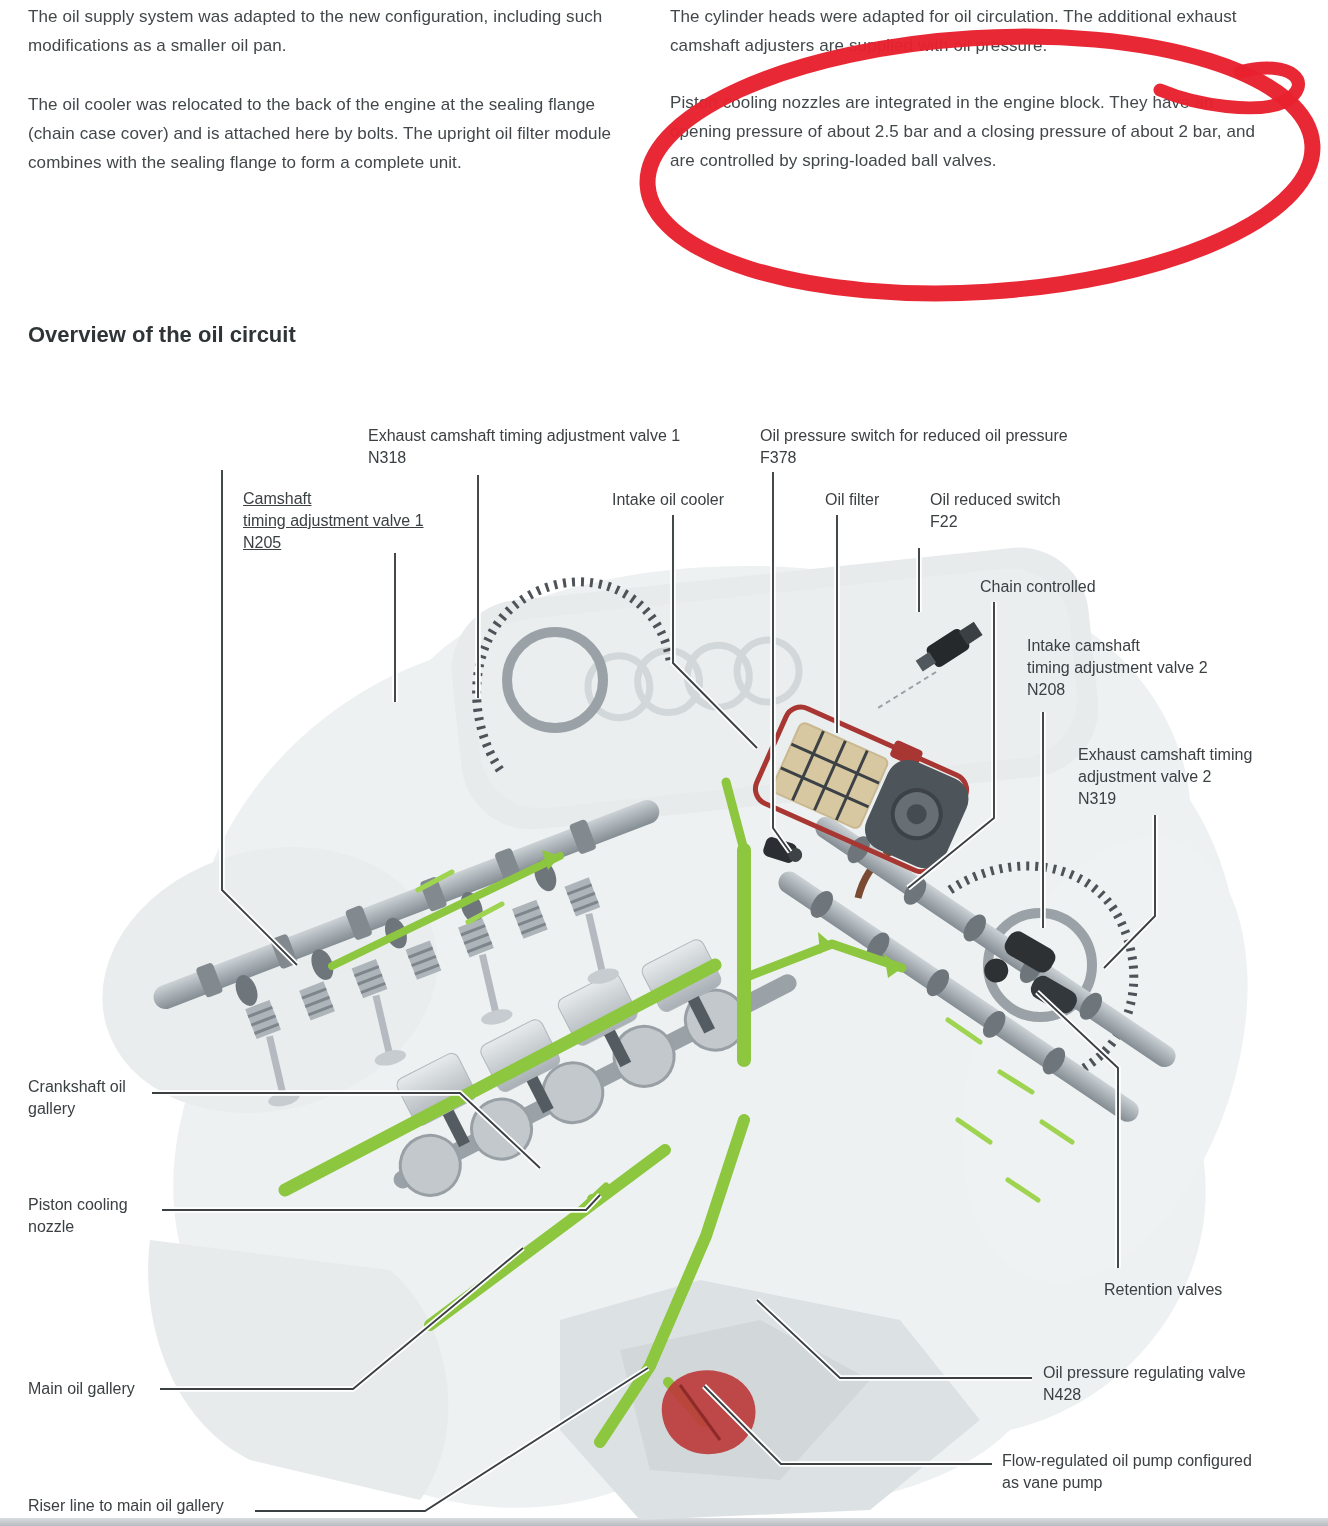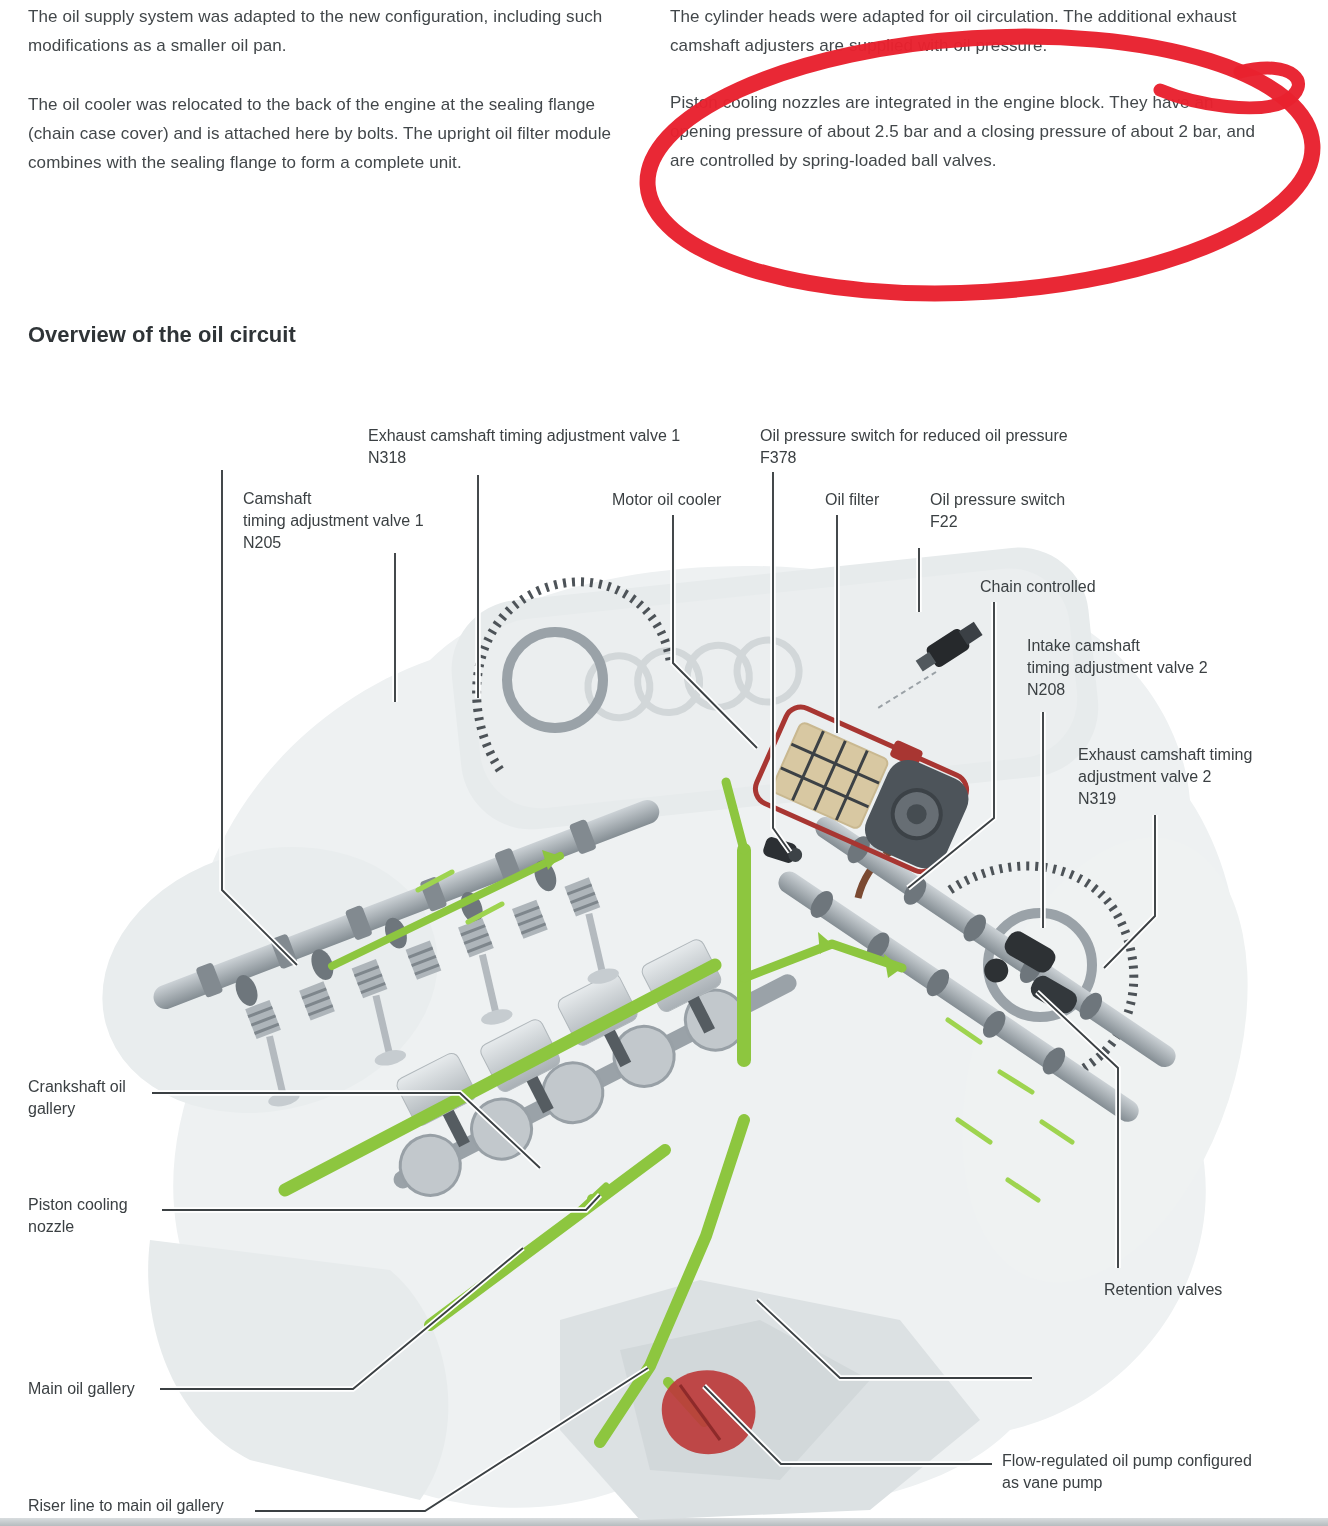--- a/index.html
+++ b/index.html
@@ -248,40 +248,42 @@
   <div class="para" style="left:28px;top:2px;">The oil supply system was adapted to the new configuration, including such modifications as a smaller oil pan.</div>
   <div class="para" style="left:670px;top:2px;width:600px;">The cylinder heads were adapted for oil circulation. The additional exhaust camshaft adjusters are supplied with oil pressure.</div>
   <div class="para" style="left:670px;top:88px;width:600px;">Piston cooling nozzles are integrated in the engine block. They have an opening pressure of about 2.5 bar and a closing pressure of about 2 bar, and are controlled by spring-loaded ball valves.</div>
 
   <div class="heading" style="left:28px;top:322px;text-align:right;">Overview of the oil circuit</div>
 
   <div class="lbl" style="left:368px;top:425px;">Exhaust camshaft timing adjustment valve 1
 N318</div>
   <div class="lbl" style="left:760px;top:425px;">Oil pressure switch for reduced oil pressure
 F378</div>
-  <div class="lbl" style="left:243px;top:488px;">Camshaft
+  <div class="lbl" style="left:243px;top:488px;text-decoration:underline;">Camshaft
 timing adjustment valve 1
 N205</div>
-  <div class="lbl" style="left:612px;top:489px;">Motor oil cooler</div>
+  <div class="lbl" style="left:612px;top:489px;">Intake oil cooler</div>
   <div class="lbl" style="left:825px;top:489px;">Oil filter</div>
-  <div class="lbl" style="left:930px;top:489px;">Oil pressure switch
+  <div class="lbl" style="left:930px;top:489px;">Oil reduced switch
 F22</div>
   <div class="lbl" style="left:980px;top:576px;">Chain controlled</div>
   <div class="lbl" style="left:1027px;top:635px;">Intake camshaft
 timing adjustment valve 2
 N208</div>
   <div class="lbl" style="left:1078px;top:744px;">Exhaust camshaft timing
 adjustment valve 2
 N319</div>
   <div class="lbl" style="left:28px;top:1076px;">Crankshaft oil
 gallery</div>
   <div class="lbl" style="left:28px;top:1194px;">Piston cooling
 nozzle</div>
   <div class="lbl" style="left:1104px;top:1279px;">Retention valves</div>
   <div class="lbl" style="left:28px;top:1378px;">Main oil gallery</div>
+  <div class="lbl" style="left:1043px;top:1362px;">Oil pressure regulating valve
+N428</div>
   <div class="lbl" style="left:1002px;top:1450px;">Flow-regulated oil pump configured
 as vane pump</div>
   <div class="lbl" style="left:28px;top:1495px;">Riser line to main oil gallery</div>
 </div>
 
 <svg id="annotation-svg" width="714" height="308" viewBox="614 6 714 308">
   <g fill="none" stroke="#e8212e" stroke-linecap="round">
     <ellipse cx="980" cy="165" rx="333" ry="127" stroke-width="16" transform="rotate(-3.5 980 165)" opacity=".97"></ellipse>
     <path d="M1240,72 C1292,58 1316,84 1284,102 C1258,114 1198,106 1160,90" stroke-width="13" opacity=".97"></path>
   </g>

